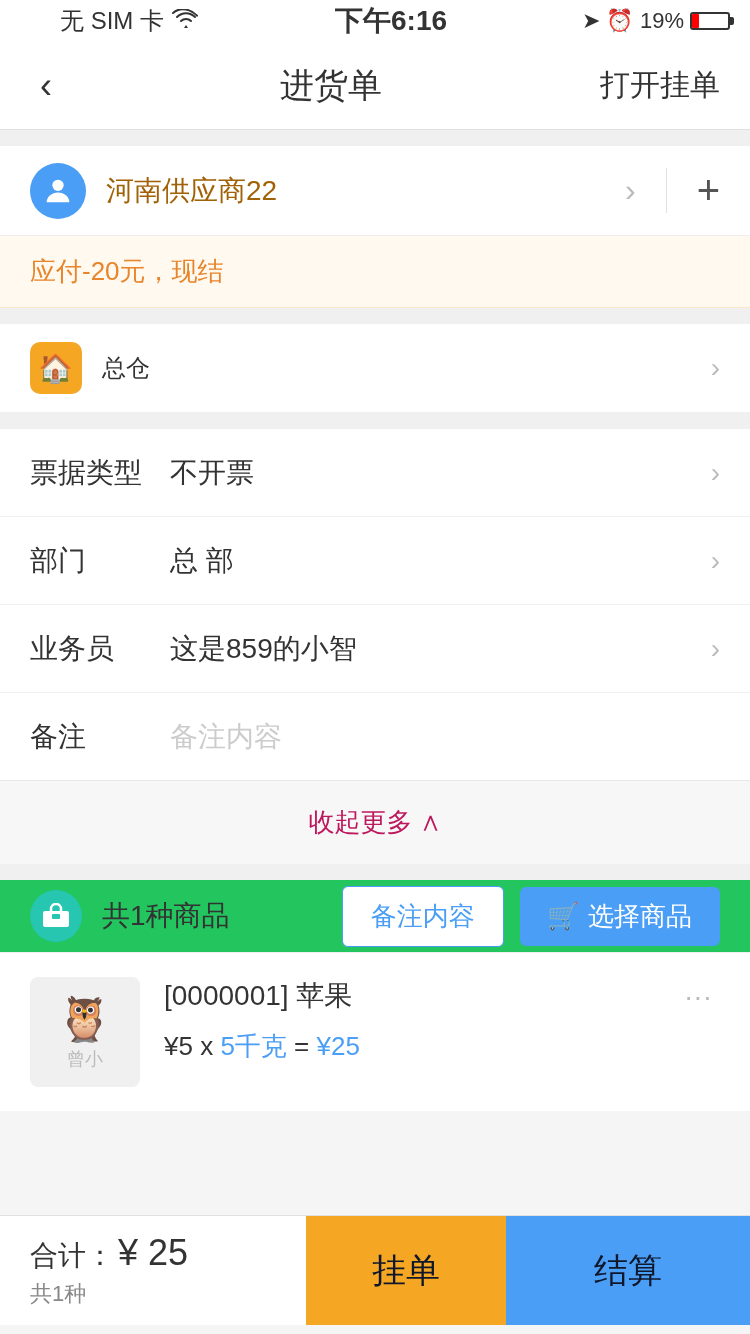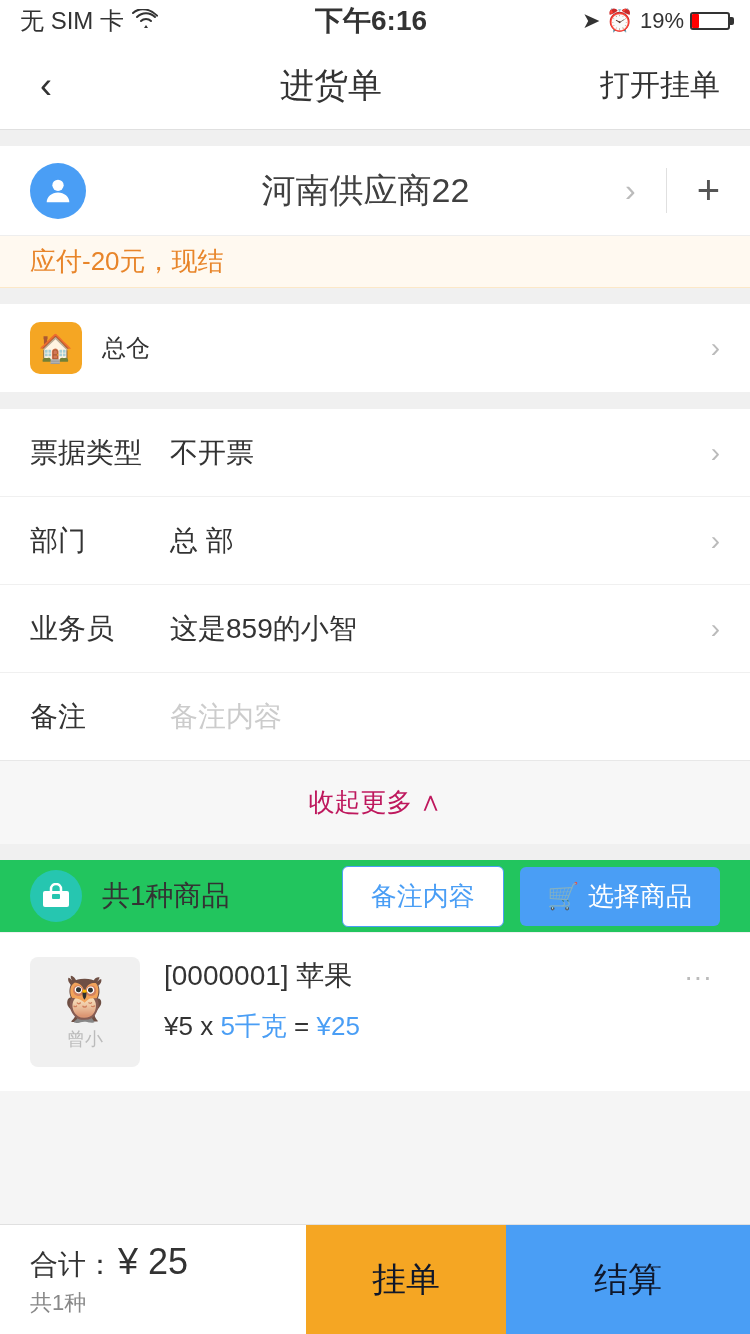--- a/index.html
+++ b/index.html
@@ -20,20 +20,21 @@
       display: flex;
       align-items: center;
       justify-content: space-between;
       padding: 0 20px;
       font-size: 24px;
     }
     .status-left {
       display: flex;
       align-items: center;
       gap: 8px;
+      margin-left: 40px;
     }
     .status-center {
       font-weight: 600;
       font-size: 28px;
     }
     .status-right {
       display: flex;
       align-items: center;
       gap: 6px;
       font-size: 22px;
@@ -123,41 +124,40 @@
       margin-right: 20px;
       flex-shrink: 0;
     }
     .supplier-avatar svg {
       width: 34px;
       height: 34px;
       fill: white;
     }
     .supplier-name {
       flex: 1;
-      font-size: 34px;
-      color: #404040;
-      text-align: center;
+      font-size: 28px;
+      color: #a16207;
     }
     .supplier-chevron {
       color: #bbb;
       font-size: 32px;
       margin-right: 30px;
     }
     .supplier-plus {
       font-size: 40px;
       color: #555;
       font-weight: 300;
       border-left: 1px solid #e0e0e0;
       padding-left: 30px;
     }
 
     
     .warning-bar {
       background: #fff9f0;
-      padding: 8px 30px;
+      padding: 18px 30px;
       font-size: 26px;
       color: #e8852a;
       border-bottom: 1px solid #fce8c8;
     }
 
     
     .warehouse-row {
       background: #fff;
       padding: 0 30px;
       height: 88px;
@@ -335,21 +335,21 @@
 
     
     .footer-area {
       background: #f5f5f5;
       height: 60px;
     }
 
     
     .bottom-bar {
       position: fixed;
-      bottom: 0;
+      bottom: 9px;
       left: 0;
       width: 750px;
       height: 110px;
       display: flex;
       background: #fff;
       border-top: 1px solid #e0e0e0;
     }
     .total-section {
       flex: 1;
       display: flex;

